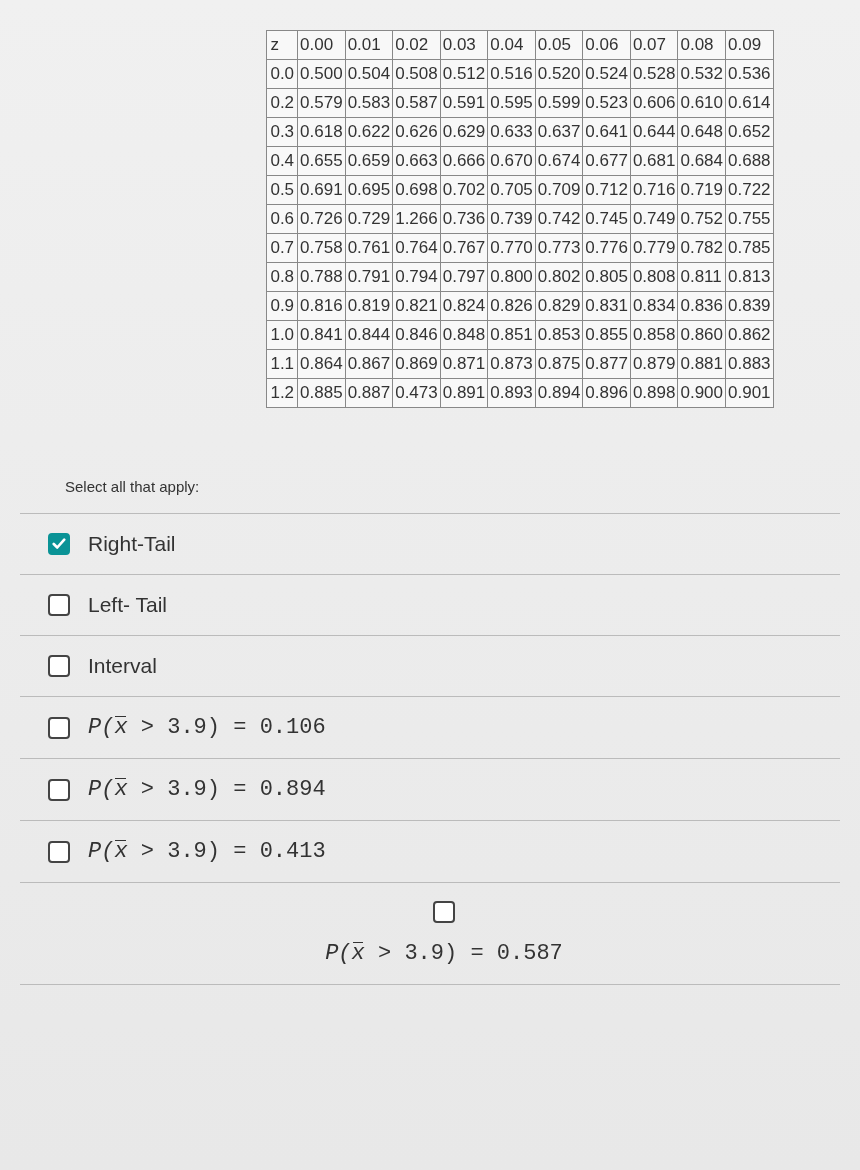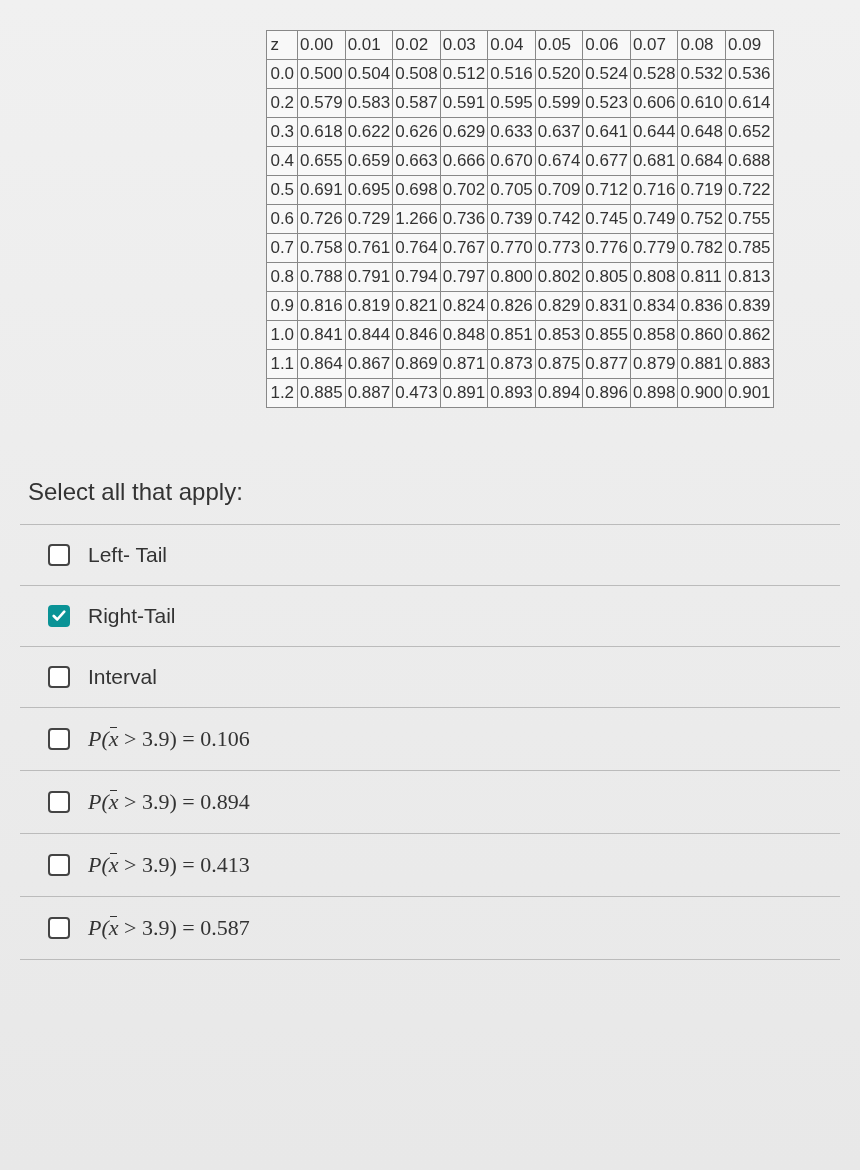--- a/index.html
+++ b/index.html
@@ -29,32 +29,33 @@
   td {
     border: 1px solid #888;
     padding: 4px 2px;
     font-size: 17px;
     text-align: left;
     color: #333;
     background: #f8f8f8;
   }
   td.zhdr { font-style: normal; padding-left:3px; padding-right:3px;}
   .prompt {
-    font-size: 24px;
+    font-size: 15px;
     color: #333;
     padding: 10px 0 18px 8px;
+    margin-left: 37px;
   }
   .option-row {
     border-top: 1px solid #bbb;
     padding: 18px 0 18px 28px;
     display: flex;
     align-items: center;
     gap: 18px;
   }
-  .option-row:last-child { border-bottom: 1px solid #bbb; }
+  .option-row:last-child { border-bottom: 1px solid #bbb; flex-direction: column; }
   .cb {
     width: 22px;
     height: 22px;
     border: 2.5px solid #444;
     border-radius: 4px;
     display: flex;
     align-items: center;
     justify-content: center;
     flex-shrink: 0;
     background: #fff;
@@ -63,21 +64,21 @@
     background: #0a9396;
     border-color: #0a9396;
   }
   .cb.checked svg { display: block; }
   .cb svg { display: none; width: 14px; height: 14px; }
   .label-text {
     font-size: 21px;
     color: #333;
   }
   .math {
-    font-family: Liberation Serif, serif;
+    font-family: Liberation Mono, monospace;
     font-size: 22px;
     font-style: italic;
   }
   .math .upright { font-style: normal; }
   .xbar { position: relative; display: inline-block; }
   .xbar::before {
     content: "";
     position: absolute;
     top: 1px;
     left: 1px;
@@ -264,33 +265,33 @@
             <td>0.901</td>
           </tr>
         </tbody>
     </table>
   </div>
 
   <div class="prompt">Select all that apply:</div>
 
   <div>
       <div class="option-row">
-        <div class="cb"></div>
-        <div class="label-text">Left- Tail</div>
-      </div>
-      <div class="option-row">
         <div class="cb checked">
           <svg viewBox="0 0 16 16">
             <path d="M2 8 L6 12 L14 3" stroke="#fff" stroke-width="3" fill="none" stroke-linecap="round" stroke-linejoin="round"></path>
           </svg>
         </div>
         <div class="label-text">Right-Tail</div>
       </div>
       <div class="option-row">
         <div class="cb"></div>
+        <div class="label-text">Left- Tail</div>
+      </div>
+      <div class="option-row">
+        <div class="cb"></div>
         <div class="label-text">Interval</div>
       </div>
       <div class="option-row">
         <div class="cb"></div>
         <div class="math"><span>P(</span><span class="xbar">x</span><span class="upright"> &gt; 3.9) = </span><span class="upright">0.106</span></div>
       </div>
       <div class="option-row">
         <div class="cb"></div>
         <div class="math"><span>P(</span><span class="xbar">x</span><span class="upright"> &gt; 3.9) = </span><span class="upright">0.894</span></div>
       </div>

